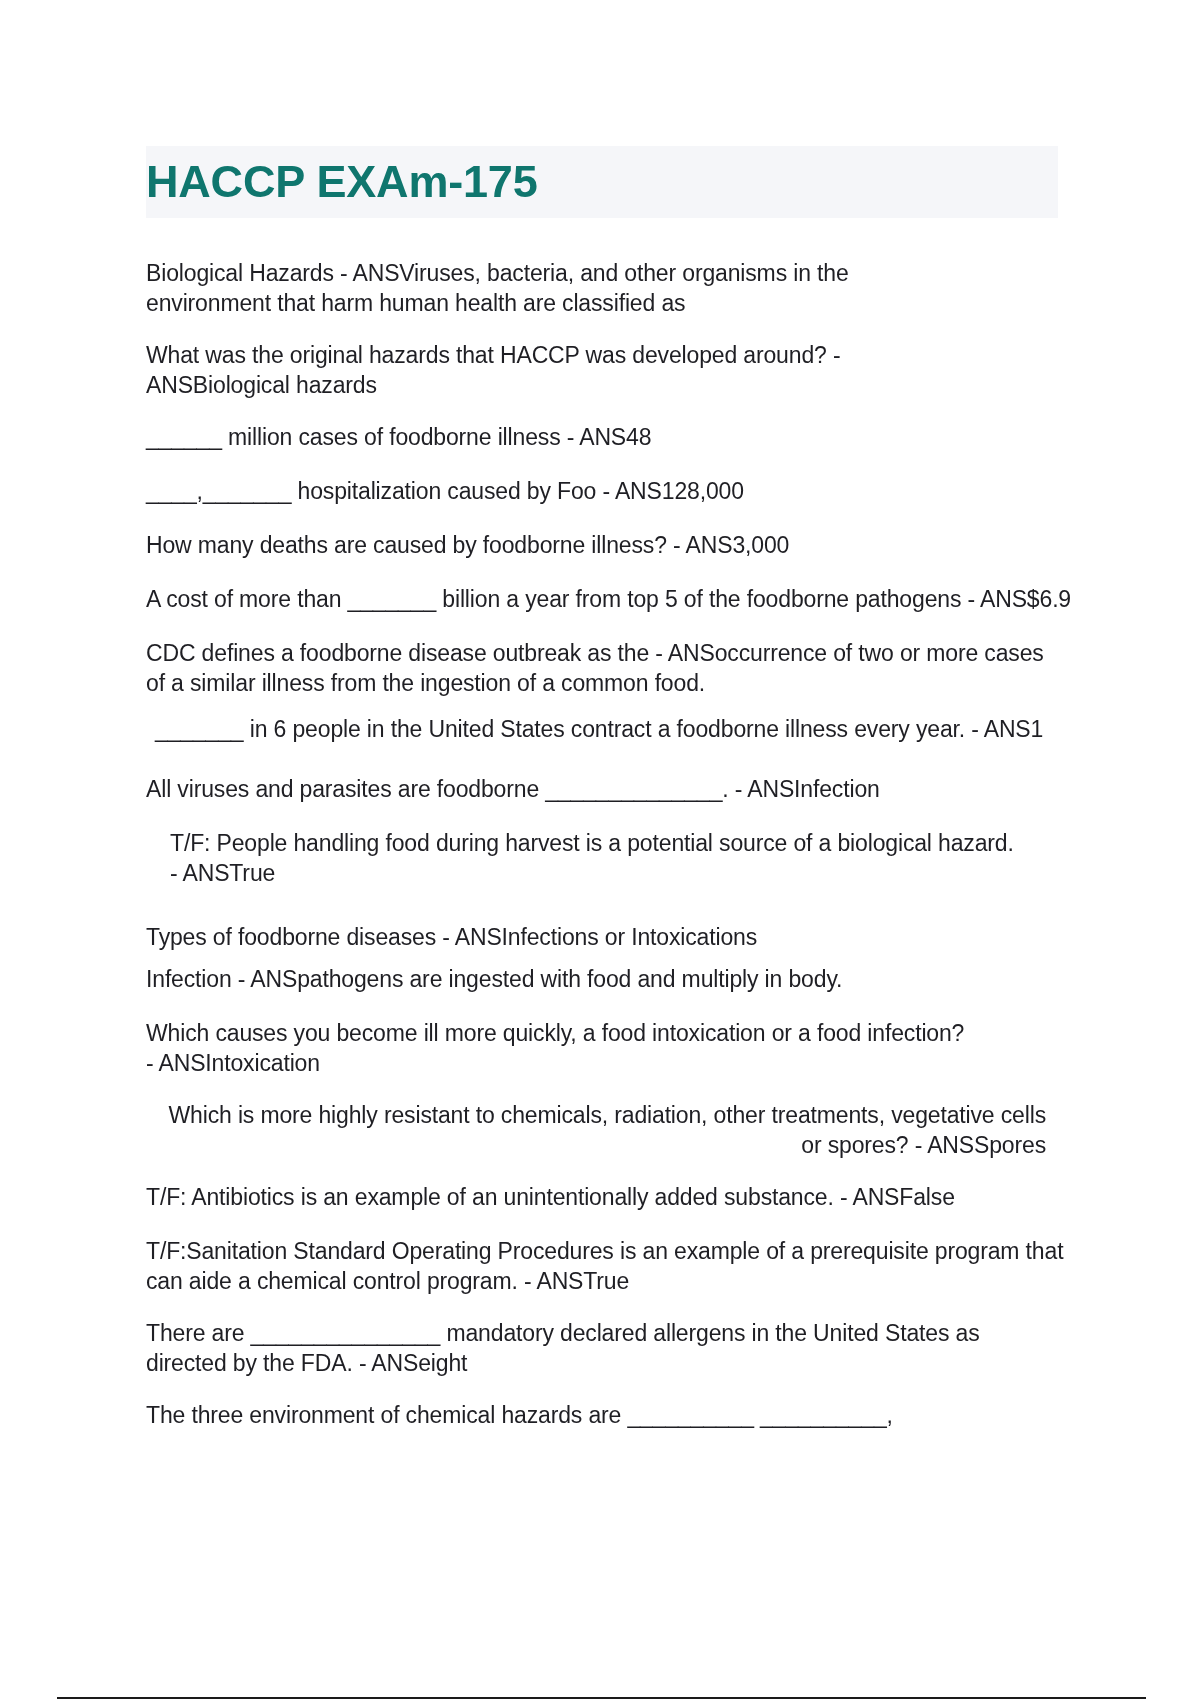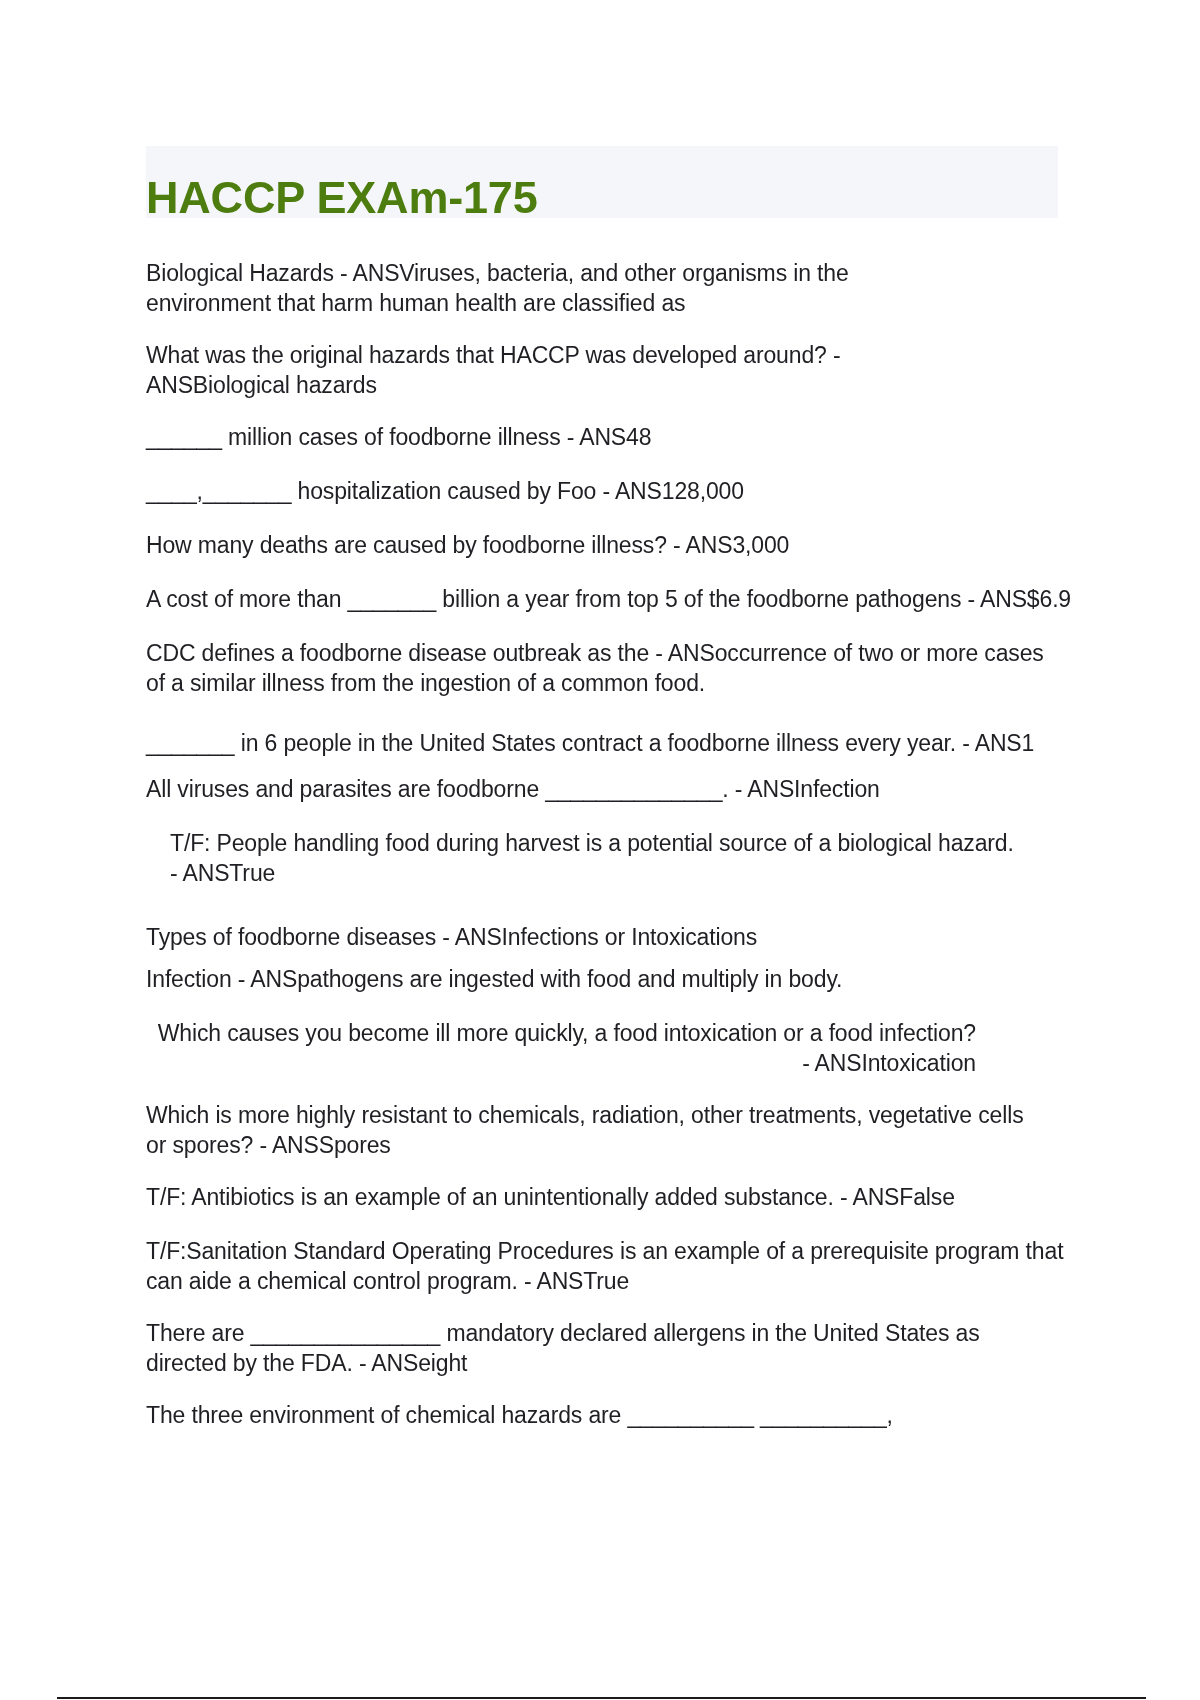--- a/index.html
+++ b/index.html
@@ -19,25 +19,25 @@
       position: absolute;
       left: 146px;
       top: 146px;
       width: 912px;
       height: 72px;
       background: #f5f6f9;
     }
     .title {
       position: absolute;
       left: 0;
-      top: 22px;
+      top: 6px;
       margin: 0;
       font-size: 45px;
       font-weight: bold;
-      color: #4d7c0f;
+      color: #0f766e;
       letter-spacing: -0.2px;
       line-height: 60px;
     }
     .content {
       position: absolute;
       left: 146px;
       top: 270px;
       width: 920px;
     }
     .qa {
@@ -64,26 +64,26 @@
 </div>
 
 <div class="content">
   <p class="qa" style="position:absolute;top:-12px;width:820px;">Biological Hazards - ANSViruses, bacteria, and other organisms in the environment that harm human health are classified as</p>
   <p class="qa" style="position:absolute;top:70px;width:800px;">What was the original hazards that HACCP was developed around? - ANSBiological hazards</p>
   <p class="qa" style="position:absolute;top:152px;">______ million cases of foodborne illness - ANS48</p>
   <p class="qa" style="position:absolute;top:206px;">____,_______ hospitalization caused by Foo - ANS128,000</p>
   <p class="qa" style="position:absolute;top:260px;">How many deaths are caused by foodborne illness? - ANS3,000</p>
   <p class="qa" style="position:absolute;top:314px;width:940px;">A cost of more than _______ billion a year from top 5 of the foodborne pathogens - ANS$6.9</p>
   <p class="qa" style="position:absolute;top:368px;width:920px;">CDC defines a foodborne disease outbreak as the - ANSoccurrence of two or more cases of a similar illness from the ingestion of a common food.</p>
-  <p class="qa" style="position:absolute;top:458px;">_______ in 6 people in the United States contract a foodborne illness every year. - ANS1</p>
+  <p class="qa" style="position:absolute;top:444px;margin-left:9px;">_______ in 6 people in the United States contract a foodborne illness every year. - ANS1</p>
   <p class="qa" style="position:absolute;top:504px;text-align:center;">All viruses and parasites are foodborne ______________. - ANSInfection</p>
   <p class="qa" style="position:absolute;top:558px;width:850px;margin-left:24px;">T/F: People handling food during harvest is a potential source of a biological hazard. - ANSTrue</p>
   <p class="qa" style="position:absolute;top:652px;">Types of foodborne diseases - ANSInfections or Intoxications</p>
   <p class="qa" style="position:absolute;top:694px;">Infection - ANSpathogens are ingested with food and multiply in body.</p>
-  <p class="qa" style="position:absolute;top:748px;width:830px;text-align:right;">Which causes you become ill more quickly, a food intoxication or a food infection? - ANSIntoxication</p>
-  <p class="qa" style="position:absolute;top:830px;width:900px;">Which is more highly resistant to chemicals, radiation, other treatments, vegetative cells or spores? - ANSSpores</p>
+  <p class="qa" style="position:absolute;top:748px;width:830px;">Which causes you become ill more quickly, a food intoxication or a food infection? - ANSIntoxication</p>
+  <p class="qa" style="position:absolute;top:830px;width:900px;text-align:right;">Which is more highly resistant to chemicals, radiation, other treatments, vegetative cells or spores? - ANSSpores</p>
   <p class="qa" style="position:absolute;top:912px;">T/F: Antibiotics is an example of an unintentionally added substance. - ANSFalse</p>
   <p class="qa" style="position:absolute;top:966px;width:920px;">T/F:Sanitation Standard Operating Procedures is an example of a prerequisite program that can aide a chemical control program. - ANSTrue</p>
   <p class="qa" style="position:absolute;top:1048px;width:920px;">There are _______________ mandatory declared allergens in the United States as directed by the FDA. - ANSeight</p>
   <p class="qa" style="position:absolute;top:1130px;">The three environment of chemical hazards are __________ __________,</p>
 </div>
 
 <div class="footer-rule"></div>
 
 </body></html>

